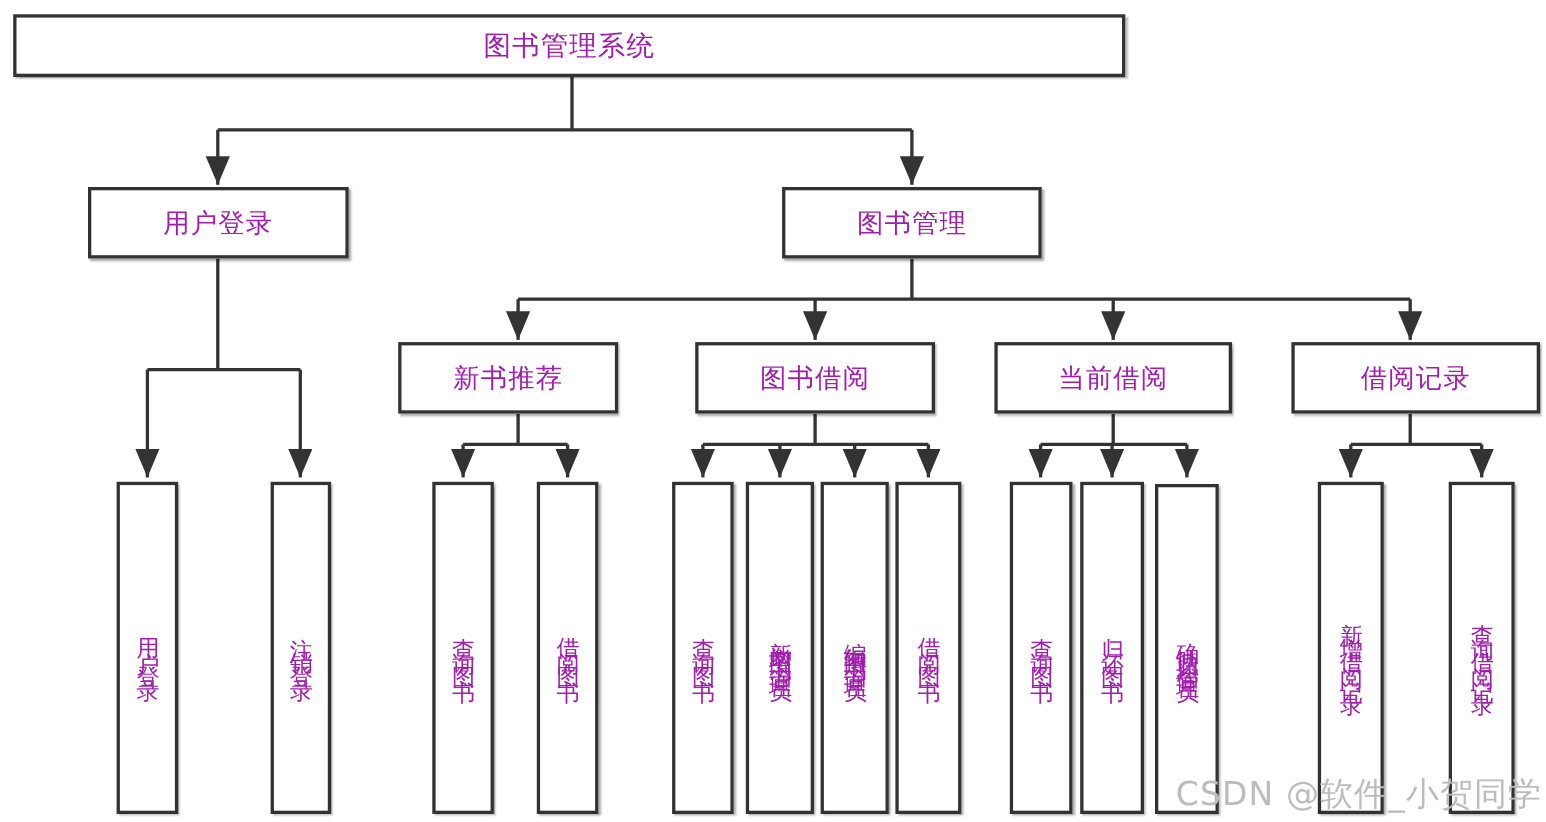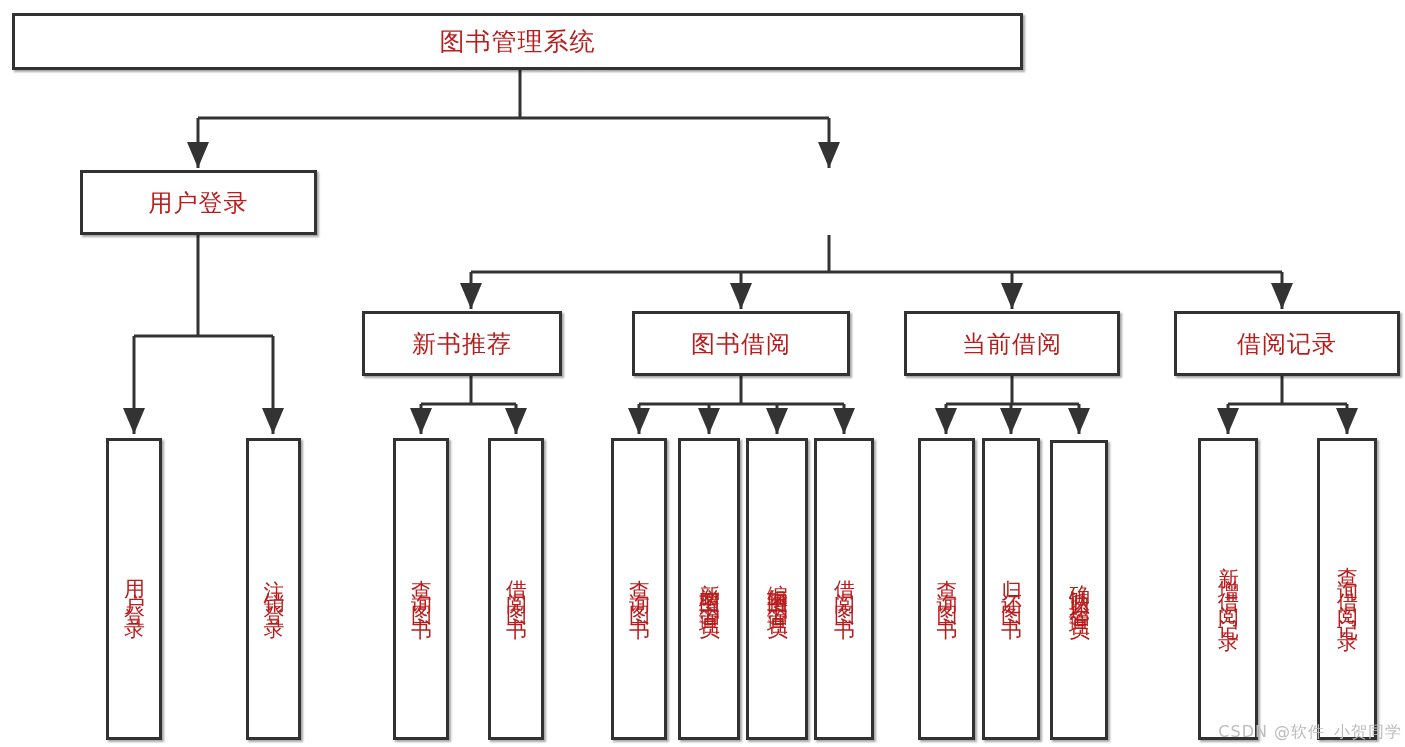--- a/index.html
+++ b/index.html
@@ -15,37 +15,37 @@
     z-index:0;pointer-events:none;
   }
   .box{
     position:absolute;
     box-sizing:border-box;
     background:#ffffff;
     border:3px solid #323232;
     box-shadow:2px 2px 2px rgba(0,0,0,0.35);
     display:flex;align-items:center;justify-content:center;
     z-index:1;
-    color:#b91c1c;
+    color:#a21caf;
   }
   .box.h{font-size:24px;letter-spacing:1px;}
   .box.root{font-size:25px;}
   .box.leaf{font-size:21px;}
   .box.leaf .vtext{
     writing-mode:vertical-rl;
     text-orientation:mixed;
     letter-spacing:13px;
     line-height:1;
     white-space:nowrap;
   }
   .box.leaf.tight .vtext{letter-spacing:5px;}
   .watermark{
     position:absolute;
     right:3px;bottom:4px;
-    font-size:16px;
+    font-size:30px;
     color:#bcbcbc;
     letter-spacing:1px;
     z-index:2;
     white-space:nowrap;
   }
 </style>
 </head>
 <body>
 
 <div class="canvas">
@@ -85,20 +85,23 @@
     <path d="M1228,404 V434" fill="none" stroke="#333333" stroke-width="3" marker-end="url(#arw)"></path>
     <path d="M1347,404 V434" fill="none" stroke="#333333" stroke-width="3" marker-end="url(#arw)"></path>
   </svg>
 
   <div class="box root h" style="left:12px;top:13px;width:1011px;height:57px">
     <span>图书管理系统</span>
   </div>
 
   <div class="box h" style="left:80px;top:170px;width:237px;height:65px">
     <span>用户登录</span>
+  </div>
+  <div class="box h" style="left:711px;top:170px;width:236px;height:65px">
+    <span>图书管理</span>
   </div>
 
   <div class="box h" style="left:362px;top:311px;width:200px;height:65px">
     <span>新书推荐</span>
   </div>
   <div class="box h" style="left:904px;top:311px;width:216px;height:65px">
     <span>当前借阅</span>
   </div>
   <div class="box h" style="left:632px;top:311px;width:218px;height:65px">
     <span>图书借阅</span>

